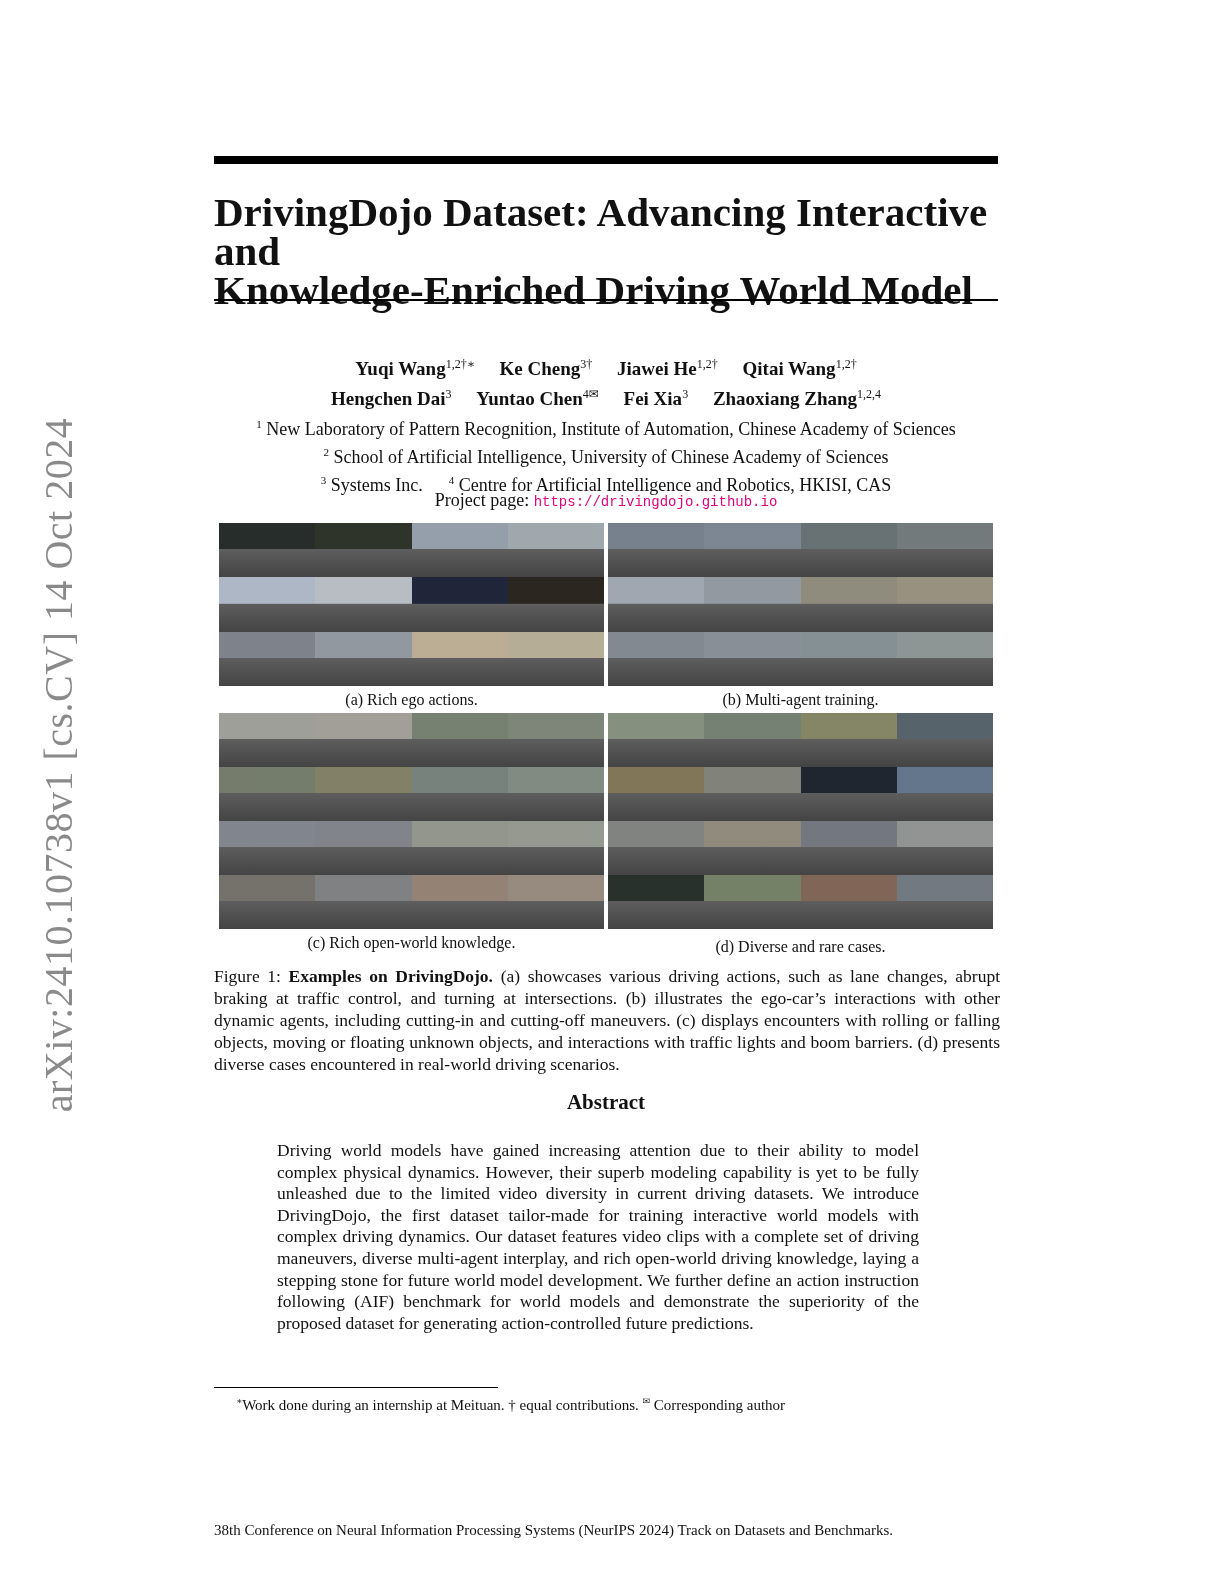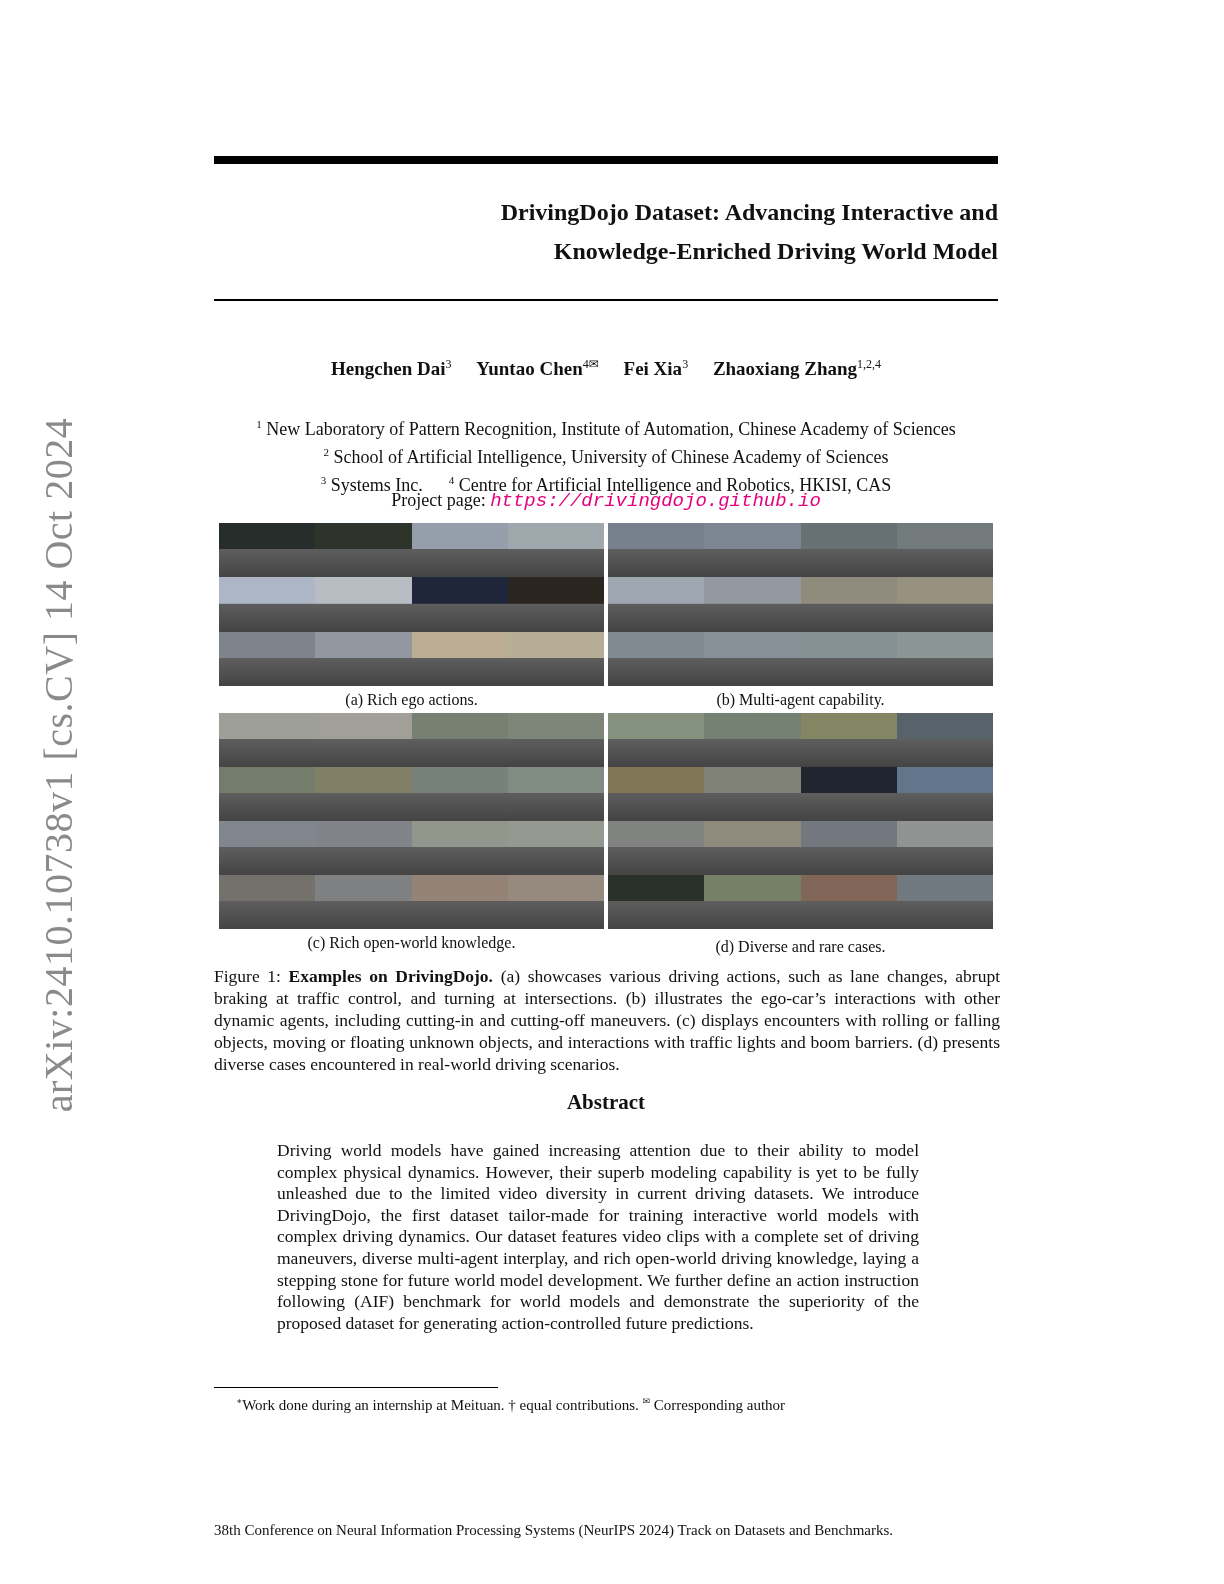--- a/index.html
+++ b/index.html
@@ -11,41 +11,41 @@
     position: absolute; left: 30px; top: 420px; width: 56px; height: 690px;
   }
   .arxiv-stamp span {
     position: absolute; left: 50%; top: 50%;
     transform: translate(-50%, -50%) rotate(-90deg);
     white-space: nowrap; font-size: 40px; color: #8a8a8a; letter-spacing: 0.5px;
   }
   .rule-top { position: absolute; left: 214px; top: 156px; width: 784px; height: 8px; background: #000; }
   .rule-bottom { position: absolute; left: 214px; top: 299px; width: 784px; height: 2px; background: #000; }
   .title {
-    position: absolute; left: 214px; top: 193px; width: 784px; text-align: right;
-    font-weight: bold; font-size: 24px; line-height: 39px; margin: 0;
+    position: absolute; left: 214px; top: 193px; width: 784px; text-align: left;
+    font-weight: bold; font-size: 41px; line-height: 39px; margin: 0;
   }
   .authors {
     position: absolute; left: 214px; top: 352px; width: 784px; text-align: center;
     font-weight: bold; font-size: 19px; line-height: 25px;
   }
   .authors .line { display: block; }
   .author { margin: 0 10px; white-space: nowrap; }
   .author sup { font-weight: normal; font-size: 12px; }
   .affils {
     position: absolute; left: 214px; top: 413px; width: 784px; text-align: center;
     font-size: 18px; line-height: 23px;
   }
   .affils sup { font-size: 11px; }
   .affil-gap { display: inline-block; width: 26px; }
   .project {
     position: absolute; left: 214px; top: 488px; width: 784px; text-align: center;
     font-size: 18px; line-height: 24px;
   }
-  .project .url { font-family: "Liberation Mono", "DejaVu Sans Mono", monospace; color: #e4007c; font-size: 19px; font-style: italic; }
+  .project .url { font-family: "Liberation Mono", "DejaVu Sans Mono", monospace; color: #e4007c; font-size: 14px; }
   .panel { position: absolute; }
   .grid { display: grid; gap: 0; width: 100%; }
   .tile { width: 100%; height: 100%; }
   .caption {
     position: absolute; text-align: center; font-size: 16px; line-height: 20px; white-space: nowrap;
   }
   .figcaption {
     position: absolute; left: 214px; top: 965px; width: 786px;
     font-size: 17.5px; line-height: 22px; text-align: justify;
   }
@@ -70,20 +70,26 @@
 </div>
 
 <div class="rule-top"></div>
 <h1 class="title">
   <span>DrivingDojo Dataset: Advancing Interactive and</span><br>
   <span>Knowledge-Enriched Driving World Model</span>
 </h1>
 <div class="rule-bottom"></div>
 
 <div class="authors">
+  <span class="line">
+    <span class="author"><span>Yuqi Wang</span><sup>1,2†∗</sup></span>
+    <span class="author"><span>Ke Cheng</span><sup>3†</sup></span>
+    <span class="author"><span>Jiawei He</span><sup>1,2†</sup></span>
+    <span class="author"><span>Qitai Wang</span><sup>1,2†</sup></span>
+  </span>
   <span class="line">
     <span class="author"><span>Hengchen Dai</span><sup>3</sup></span>
     <span class="author"><span>Yuntao Chen</span><sup>4✉</sup></span>
     <span class="author"><span>Fei Xia</span><sup>3</sup></span>
     <span class="author"><span>Zhaoxiang Zhang</span><sup>1,2,4</sup></span>
   </span>
 </div>
 
 <div class="affils">
   <div><sup>1</sup> <span>New Laboratory of Pattern Recognition, Institute of Automation, Chinese Academy of Sciences</span></div>
@@ -122,21 +128,21 @@
       <div class="tile" style="background: linear-gradient(rgb(154, 162, 172) 0%, rgb(154, 162, 172) 48%, rgb(85, 85, 85) 49%, rgb(58, 58, 58) 100%); opacity: 0.95;"></div>
       <div class="tile" style="background: linear-gradient(rgb(141, 148, 156) 0%, rgb(141, 148, 156) 48%, rgb(85, 85, 85) 49%, rgb(58, 58, 58) 100%); opacity: 0.95;"></div>
       <div class="tile" style="background: linear-gradient(rgb(138, 134, 118) 0%, rgb(138, 134, 118) 48%, rgb(85, 85, 85) 49%, rgb(58, 58, 58) 100%); opacity: 0.95;"></div>
       <div class="tile" style="background: linear-gradient(rgb(146, 139, 120) 0%, rgb(146, 139, 120) 48%, rgb(85, 85, 85) 49%, rgb(58, 58, 58) 100%); opacity: 0.95;"></div>
       <div class="tile" style="background: linear-gradient(rgb(123, 131, 140) 0%, rgb(123, 131, 140) 48%, rgb(85, 85, 85) 49%, rgb(58, 58, 58) 100%); opacity: 0.95;"></div>
       <div class="tile" style="background: linear-gradient(rgb(130, 138, 146) 0%, rgb(130, 138, 146) 48%, rgb(85, 85, 85) 49%, rgb(58, 58, 58) 100%); opacity: 0.95;"></div>
       <div class="tile" style="background: linear-gradient(rgb(126, 138, 142) 0%, rgb(126, 138, 142) 48%, rgb(85, 85, 85) 49%, rgb(58, 58, 58) 100%); opacity: 0.95;"></div>
       <div class="tile" style="background: linear-gradient(rgb(134, 144, 142) 0%, rgb(134, 144, 142) 48%, rgb(85, 85, 85) 49%, rgb(58, 58, 58) 100%); opacity: 0.95;"></div>
     </div>
 </div>
-<div class="caption" style="left:608px; top:690px; width:385px;">(b) Multi-agent capability.</div>
+<div class="caption" style="left:608px; top:690px; width:385px;">(b) Multi-agent training.</div>
 
 <div class="panel" id="panel-c" style="left:219px; top:713px; width:385px; height:216px;">
   <div class="grid" style="grid-template-columns:repeat(4,1fr); grid-template-rows:repeat(4,1fr); height:216px;">
       <div class="tile" style="background: linear-gradient(rgb(154, 154, 148) 0%, rgb(154, 154, 148) 48%, rgb(85, 85, 85) 49%, rgb(58, 58, 58) 100%); opacity: 0.95;"></div>
       <div class="tile" style="background: linear-gradient(rgb(156, 154, 146) 0%, rgb(156, 154, 146) 48%, rgb(85, 85, 85) 49%, rgb(58, 58, 58) 100%); opacity: 0.95;"></div>
       <div class="tile" style="background: linear-gradient(rgb(111, 122, 106) 0%, rgb(111, 122, 106) 48%, rgb(85, 85, 85) 49%, rgb(58, 58, 58) 100%); opacity: 0.95;"></div>
       <div class="tile" style="background: linear-gradient(rgb(119, 127, 114) 0%, rgb(119, 127, 114) 48%, rgb(85, 85, 85) 49%, rgb(58, 58, 58) 100%); opacity: 0.95;"></div>
       <div class="tile" style="background: linear-gradient(rgb(109, 117, 99) 0%, rgb(109, 117, 99) 48%, rgb(85, 85, 85) 49%, rgb(58, 58, 58) 100%); opacity: 0.95;"></div>
       <div class="tile" style="background: linear-gradient(rgb(123, 122, 94) 0%, rgb(123, 122, 94) 48%, rgb(85, 85, 85) 49%, rgb(58, 58, 58) 100%); opacity: 0.95;"></div>
       <div class="tile" style="background: linear-gradient(rgb(111, 123, 116) 0%, rgb(111, 123, 116) 48%, rgb(85, 85, 85) 49%, rgb(58, 58, 58) 100%); opacity: 0.95;"></div>

